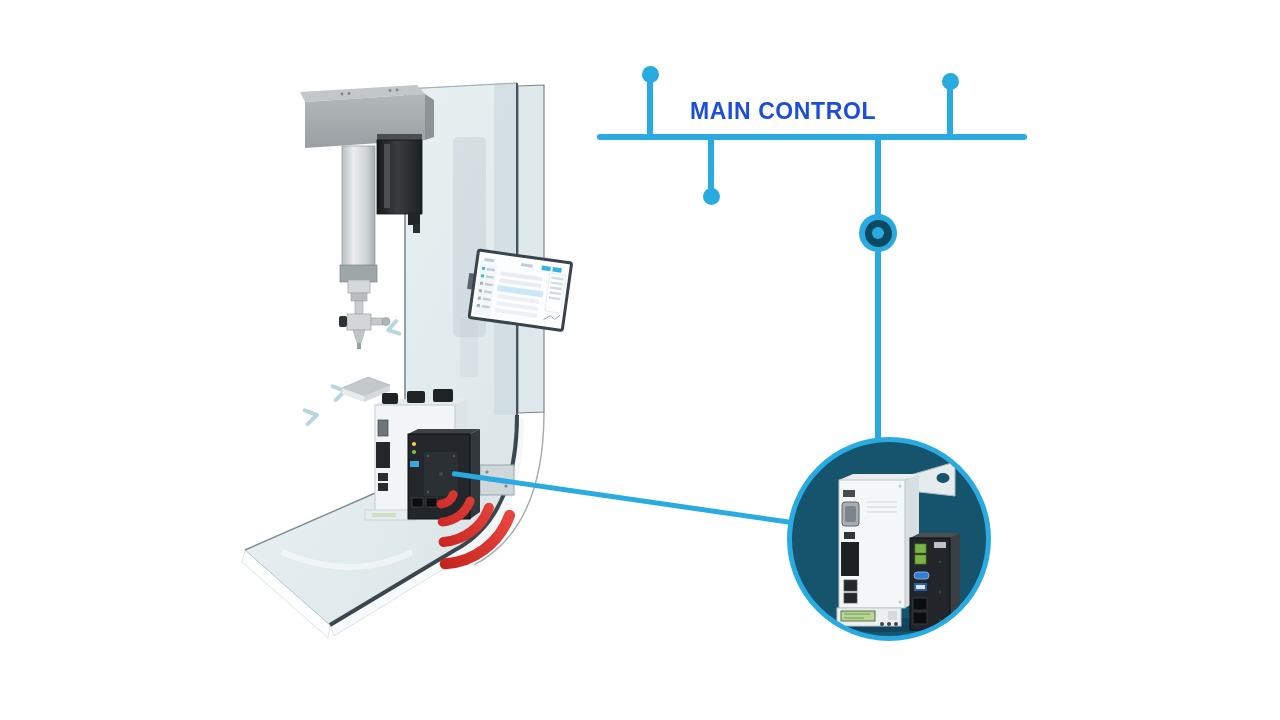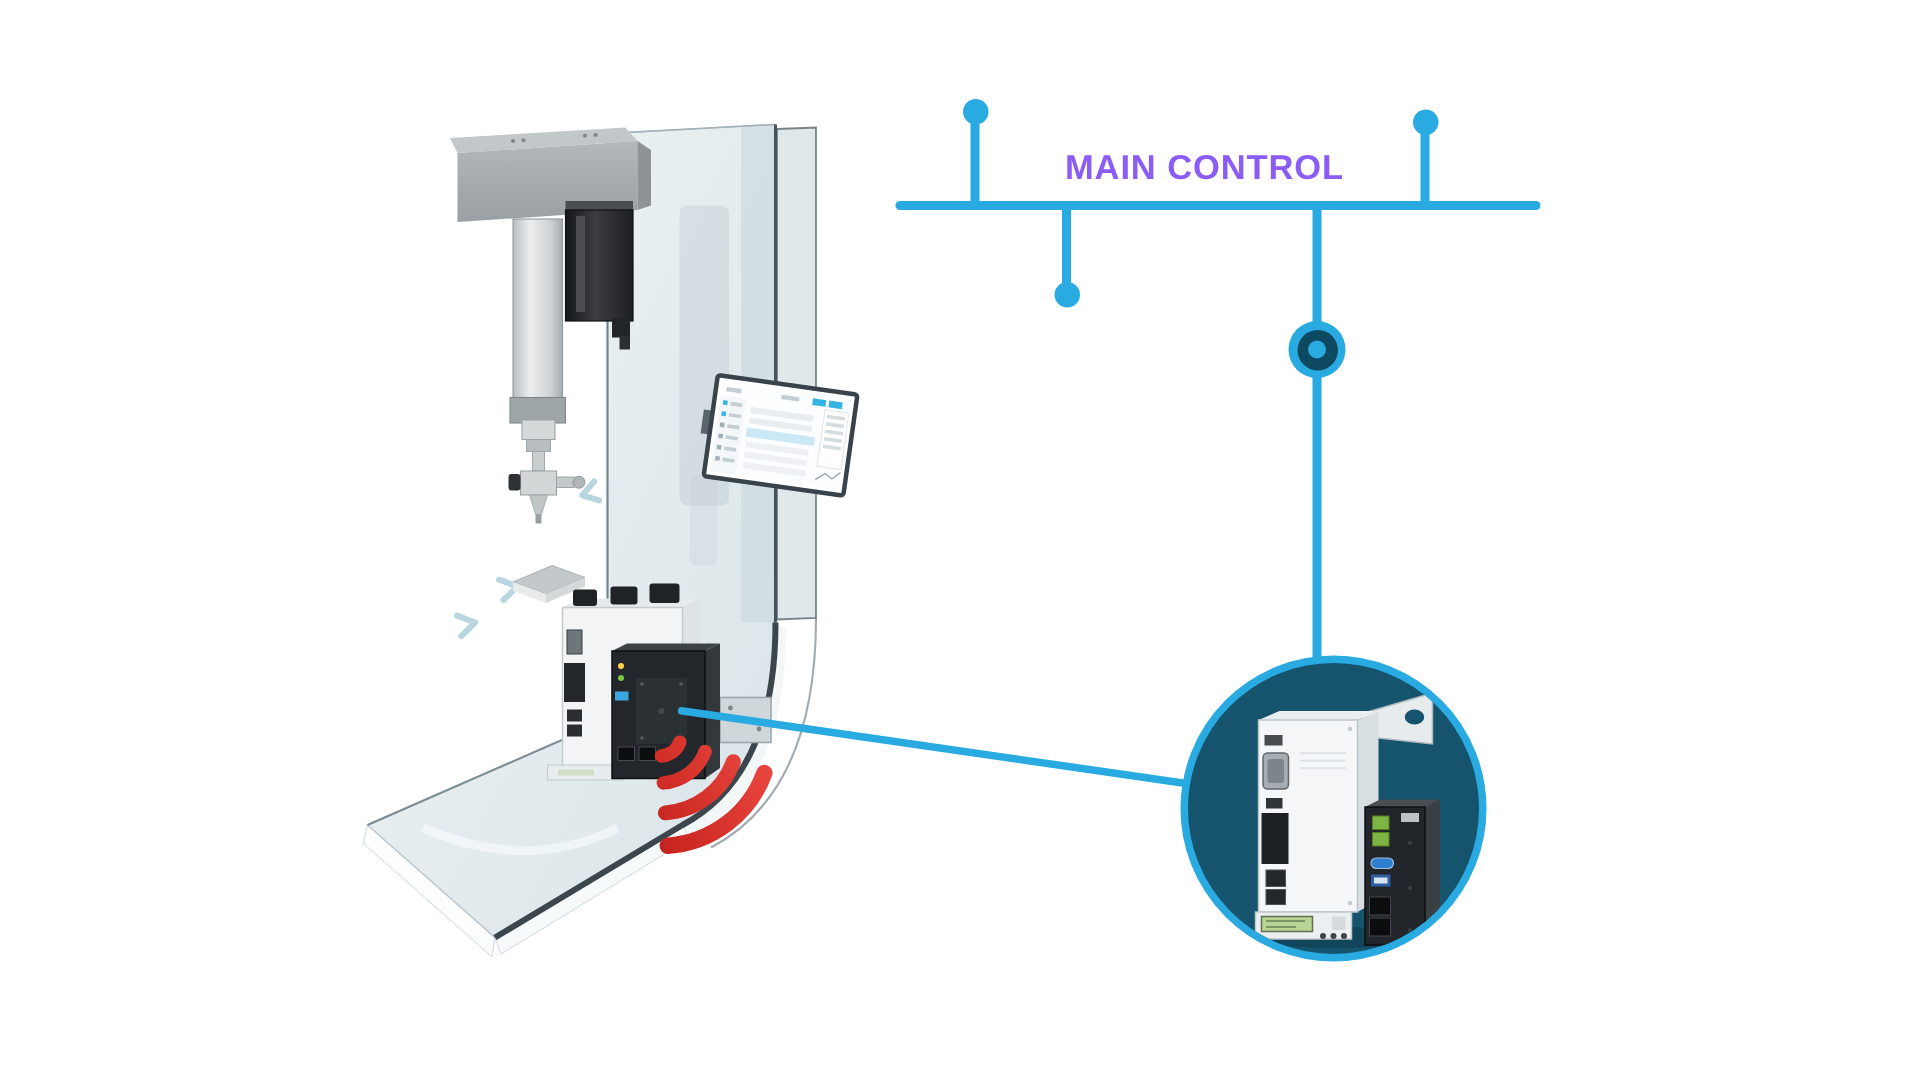--- a/index.html
+++ b/index.html
@@ -20,22 +20,22 @@
   .dot-a{left:642px;top:66px;}
   .dot-b{left:942px;top:73px;}
   .dot-c{left:703px;top:188px;}
   .drop-line{left:875px;top:138px;width:6px;height:302px;background:#29ABE2;z-index:2;}
   .ring-node{left:859px;top:214px;width:38px;height:38px;border-radius:50%;background:#29ABE2;
     display:flex;align-items:center;justify-content:center;z-index:4;}
   .ring-node .ring-mid{width:27px;height:27px;border-radius:50%;background:#0D4A61;
     display:flex;align-items:center;justify-content:center;}
   .ring-node .ring-core{width:12px;height:12px;border-radius:50%;background:#29ABE2;}
   .main-control-label{
-    left:690px;top:98px;width:226px;text-align:center;
-    color:#8b5cf6;font-size:23px;font-weight:bold;letter-spacing:.6px;z-index:3;
+    left:690px;top:98px;width:226px;text-align:left;
+    color:#1d4ed8;font-size:23px;font-weight:bold;letter-spacing:.6px;z-index:3;
   }
 
   
   .diag-line{
     left:452px;top:471px;width:342px;height:5px;background:#29ABE2;border-radius:2px;
     transform:rotate(8.2deg);transform-origin:0 50%;z-index:2;
   }
 
   
   .device-inset{

